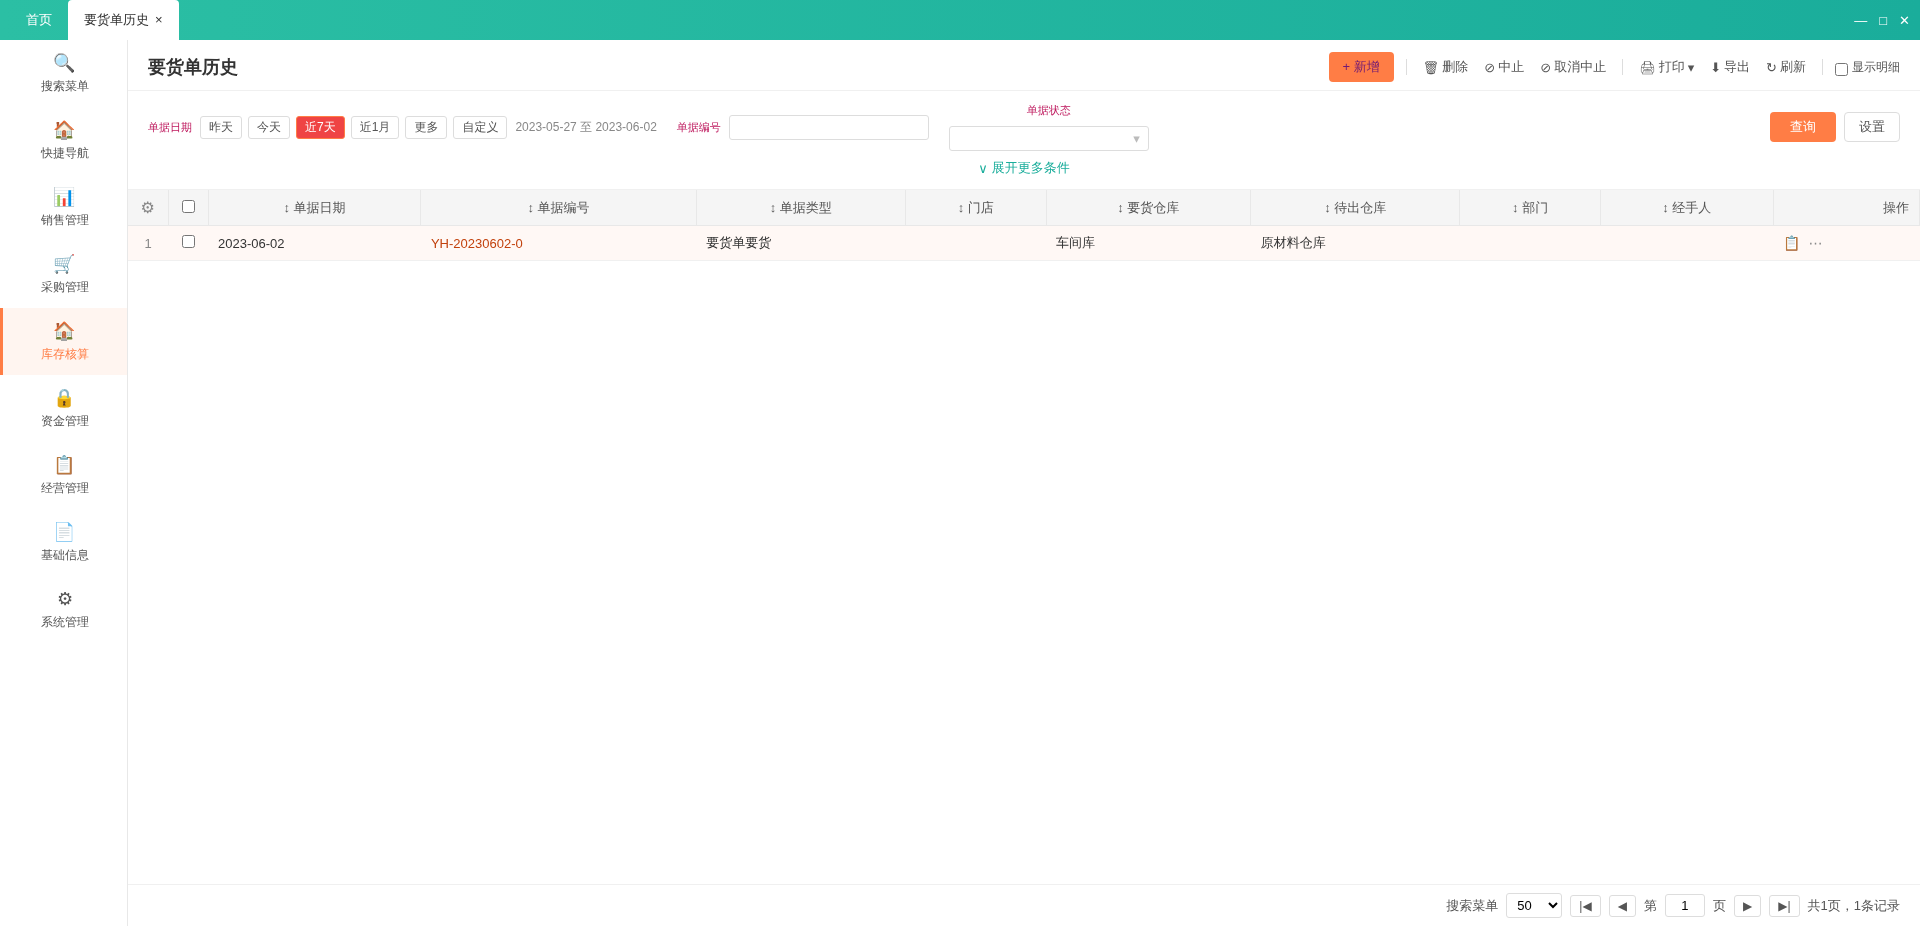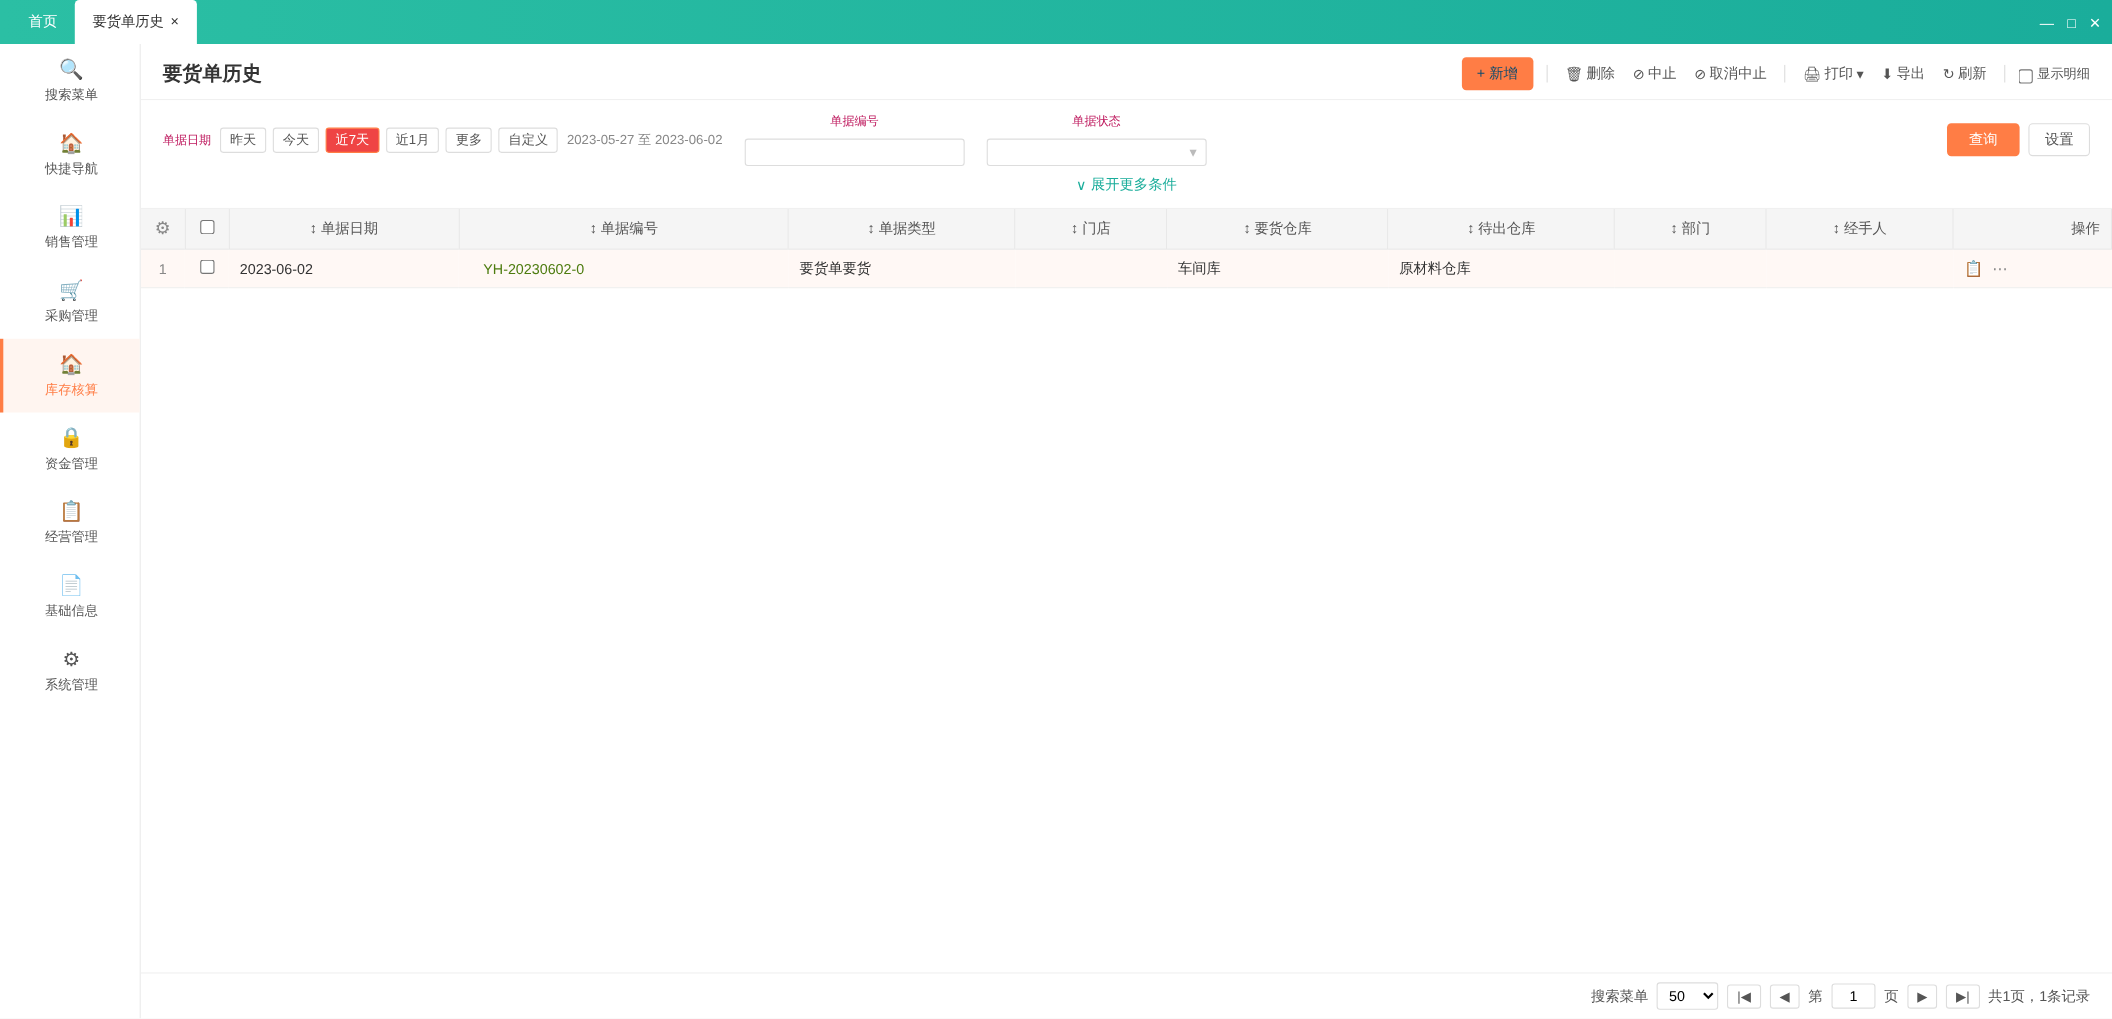--- a/index.html
+++ b/index.html
@@ -112,21 +112,21 @@
       display: flex;
       align-items: center;
       gap: 3px;
       cursor: pointer;
       color: #555;
       font-size: 13px;
       padding: 2px 4px;
     }
     .btn-primary {
       background: #ff7d45;
-      color: #0c4a6e;
+      color: #701a75;
       border: none;
       padding: 6px 14px;
       border-radius: 4px;
       cursor: pointer;
       font-size: 13px;
     }
     .btn-setting {
       background: white;
       color: #555;
       border: 1px solid #ddd;
@@ -237,21 +237,21 @@
       border-bottom: 1px solid #f0f0f0;
     }
     tbody tr:nth-child(odd) { background: #fff8f5; }
     tbody td {
       padding: 8px 10px;
       color: #333;
       white-space: nowrap;
     }
     tbody td:first-child { text-align: center; color: #888; }
     tbody td:nth-child(2) { text-align: center; }
-    .link-text { color: #4d7c0f; cursor: pointer; margin-left: 12px; }
+    .link-text { color: #c2410c; cursor: pointer; }
 
     
     .table-action-icons { display: flex; gap: 8px; align-items: center; }
     .table-action-icon { cursor: pointer; color: #888; font-size: 14px; }
 
     
     .table-footer {
       padding: 8px 20px;
       background: #fffaf7;
       border-top: 1px solid #f0f0f0;
@@ -415,21 +415,21 @@
             <button class="date-btn">昨天</button>
             <button class="date-btn">今天</button>
             <button class="date-btn active">近7天</button>
             <button class="date-btn">近1月</button>
             <button class="date-btn">更多</button>
             <button class="date-btn">自定义</button>
           </div>
           <span class="date-range">2023-05-27 至 2023-06-02</span>
         </div>
 
-        <div style="display:flex;align-items:center;gap:8px;flex-direction:column;">
+        <div style="display:flex;align-items:center;gap:8px;">
           <span class="filter-label">单据编号</span>
           <input class="filter-input" type="text" value="" style="">
         </div>
 
         <div style="display:flex;align-items:center;gap:8px;flex-direction:column;">
           <span class="filter-label">单据状态</span>
           <div class="filter-select-wrap">
             <span style="flex:1;color:#bbb;"></span>
             <span style="color:#bbb;">▾</span>
           </div>

